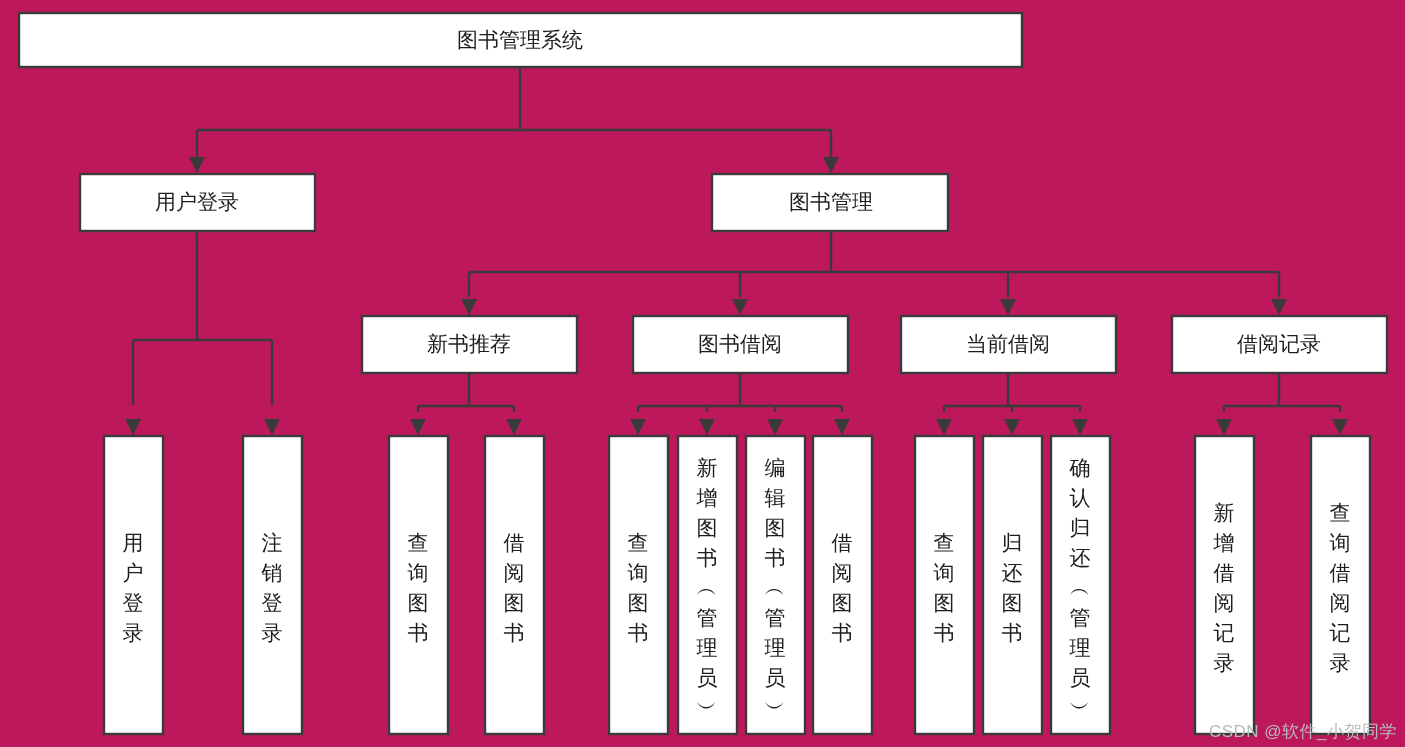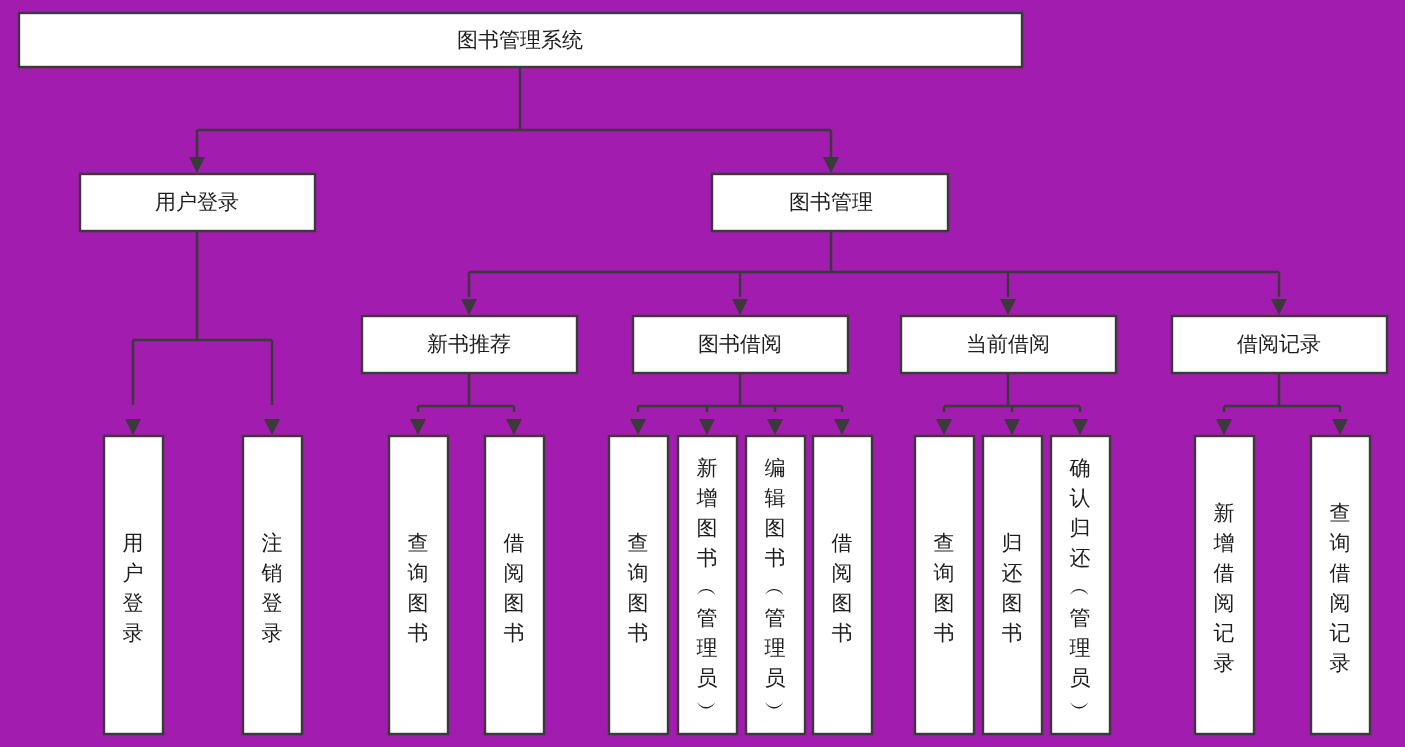--- a/index.html
+++ b/index.html
@@ -10,21 +10,21 @@
   body {
     width: 1405px;
     height: 747px;
     font-family: "Liberation Sans", "DejaVu Sans", sans-serif;
     overflow: hidden;
   }
   #diagram-root {
     position: relative;
     width: 1405px;
     height: 747px;
-    background: #a21caf;
+    background: #be185d;
   }
   svg#tree-svg {
     position: absolute;
     left: 0;
     top: 0;
     width: 1405px;
     height: 747px;
     display: block;
   }
   .node-box {
@@ -240,14 +240,15 @@
       <rect class="node-box" x="1195" y="436" width="59" height="298"></rect>
       <text class="leaf-label-v" x="1224" y="520"><tspan x="1224" dy="0">新</tspan><tspan x="1224" dy="30">增</tspan><tspan x="1224" dy="30">借</tspan><tspan x="1224" dy="30">阅</tspan><tspan x="1224" dy="30">记</tspan><tspan x="1224" dy="30">录</tspan></text>
     </g>
     <g>
       <rect class="node-box" x="1311" y="436" width="59" height="298"></rect>
       <text class="leaf-label-v" x="1340" y="520"><tspan x="1340" dy="0">查</tspan><tspan x="1340" dy="30">询</tspan><tspan x="1340" dy="30">借</tspan><tspan x="1340" dy="30">阅</tspan><tspan x="1340" dy="30">记</tspan><tspan x="1340" dy="30">录</tspan></text>
     </g>
 
   </svg>
 
+  <div class="watermark">CSDN @软件_小贺同学</div>
 
 </div>
 
 </body></html>

